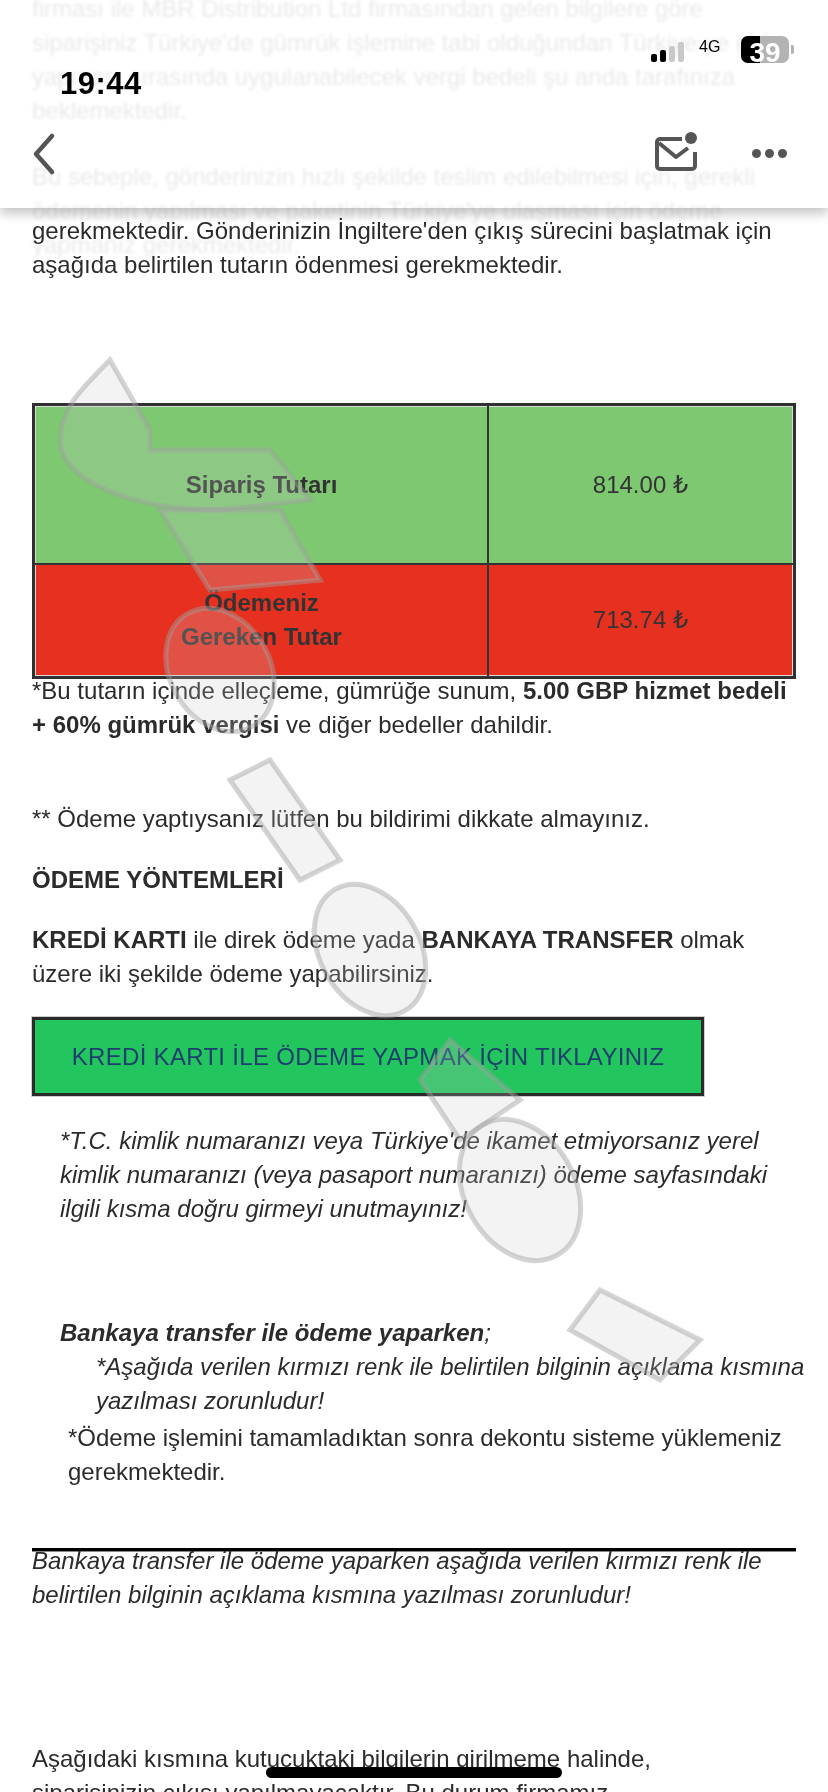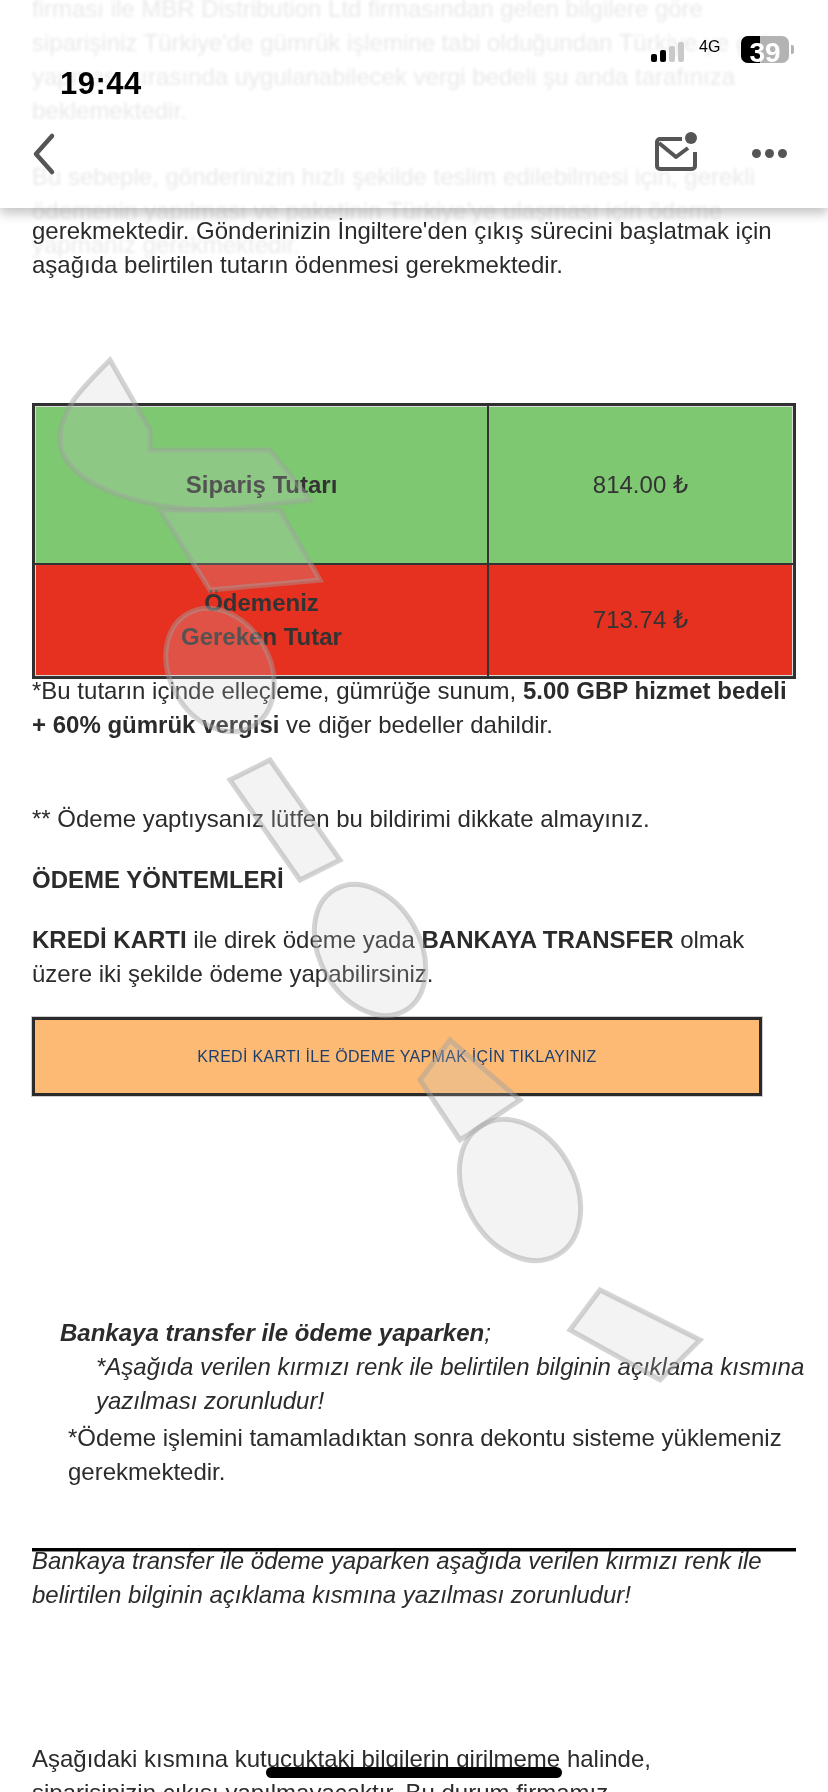--- a/index.html
+++ b/index.html
@@ -49,24 +49,24 @@
   .row-due td { background: #e73120; height: 112px; }
   .cell-label { width: 453px; font-weight: 700; color: #333; font-size: 24px; line-height: 34px; }
   .cell-value { color: #333; font-size: 24px; }
 
   .note1 { position: absolute; left: 0; top: 674px; width: 764px; }
   .note2 { position: absolute; left: 0; top: 802px; width: 764px; }
   .methods-title { position: absolute; left: 0; top: 863px; font-weight: 700; font-size: 24px; }
   .methods-text { position: absolute; left: 0; top: 923px; width: 764px; }
 
   .cc-button {
-    position: absolute; left: 0; top: 1017px; width: 730px; height: 79px;
-    background: #fdba74; border: 3px solid #2a2a2a; outline: 1px solid #cfcfcf;
+    position: absolute; left: 0; top: 1017px; width: 672px; height: 79px;
+    background: #22c55e; border: 3px solid #2a2a2a; outline: 1px solid #cfcfcf;
     display: flex; align-items: center; justify-content: center;
-    font-size: 16px; color: #1e3f6e; text-decoration: none; letter-spacing: 0.3px;
+    font-size: 24px; color: #1e3f6e; text-decoration: none; letter-spacing: 0.3px;
   }
   .cc-block { position: absolute; left: 0; top: 1124px; width: 764px; font-style: italic; }
   .bank-block { position: absolute; left: 0; top: 1316px; width: 764px; font-style: italic; margin-left: 28px; }
   .receipt-note { position: absolute; left: 0; top: 1421px; width: 764px; }
   .indent { padding-left: 36px; }
   .indent-small { padding-left: 28px; }
   .divider { position: absolute; left: 0; top: 1548px; width: 764px; height: 4px; background: #000; border-bottom: 1px solid #888; }
   .bottom-note { position: absolute; left: 0; top: 1544px; width: 764px; font-style: italic; }
   .bottom-note2 { position: absolute; left: 0; top: 1742px; width: 764px; }
 
@@ -148,20 +148,21 @@
 
   <h3 class="methods-title">ÖDEME YÖNTEMLERİ</h3>
 
   <p class="methods-text">
     <b>KREDİ KARTI</b><span> ile direk ödeme yada </span><b>BANKAYA TRANSFER</b><span> olmak üzere iki şekilde ödeme yapabilirsiniz.</span>
   </p>
 
   <a class="cc-button">KREDİ KARTI İLE ÖDEME YAPMAK İÇİN TIKLAYINIZ</a>
 
   <div class="cc-block">
+    <p class="indent-small" style="text-indent:0;"><span>*T.C. kimlik numaranızı veya Türkiye'de ikamet etmiyorsanız yerel kimlik numaranızı (veya pasaport numaranızı) ödeme sayfasındaki ilgili kısma doğru girmeyi unutmayınız!</span></p>
   </div>
 
   <div class="bank-block">
     <p><b>Bankaya transfer ile ödeme yaparken</b><span>;</span></p>
     <p class="indent">*Aşağıda verilen kırmızı renk ile belirtilen bilginin açıklama kısmına yazılması zorunludur!</p>
   </div>
 
   <p class="receipt-note indent">*Ödeme işlemini tamamladıktan sonra dekontu sisteme yüklemeniz gerekmektedir.</p>
 
   <div class="divider"></div>

